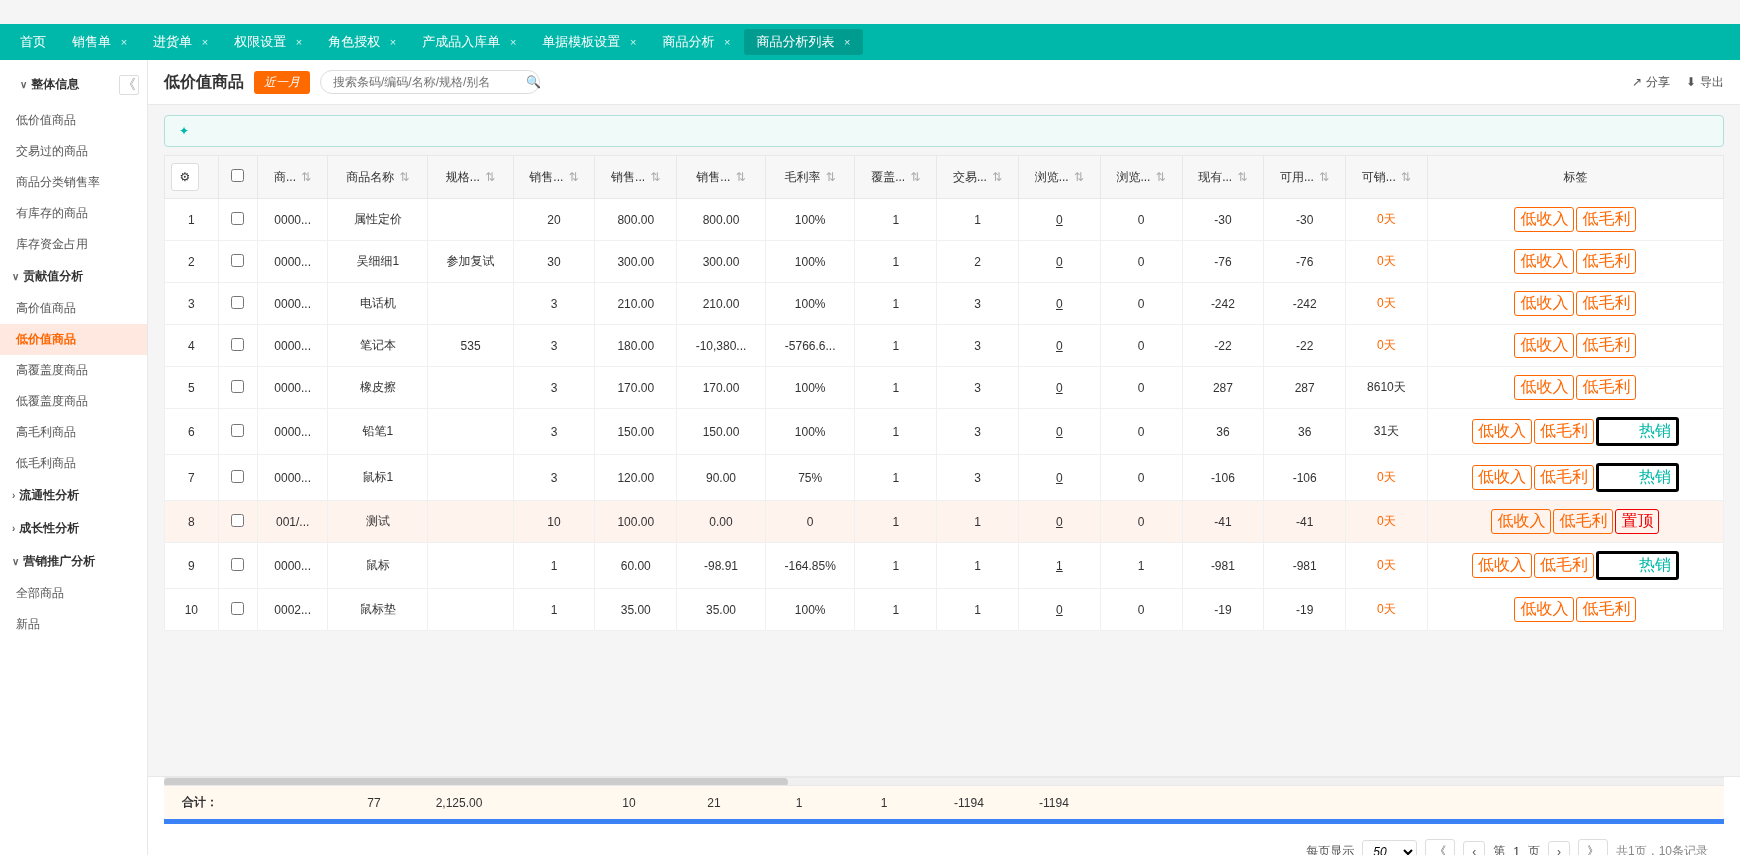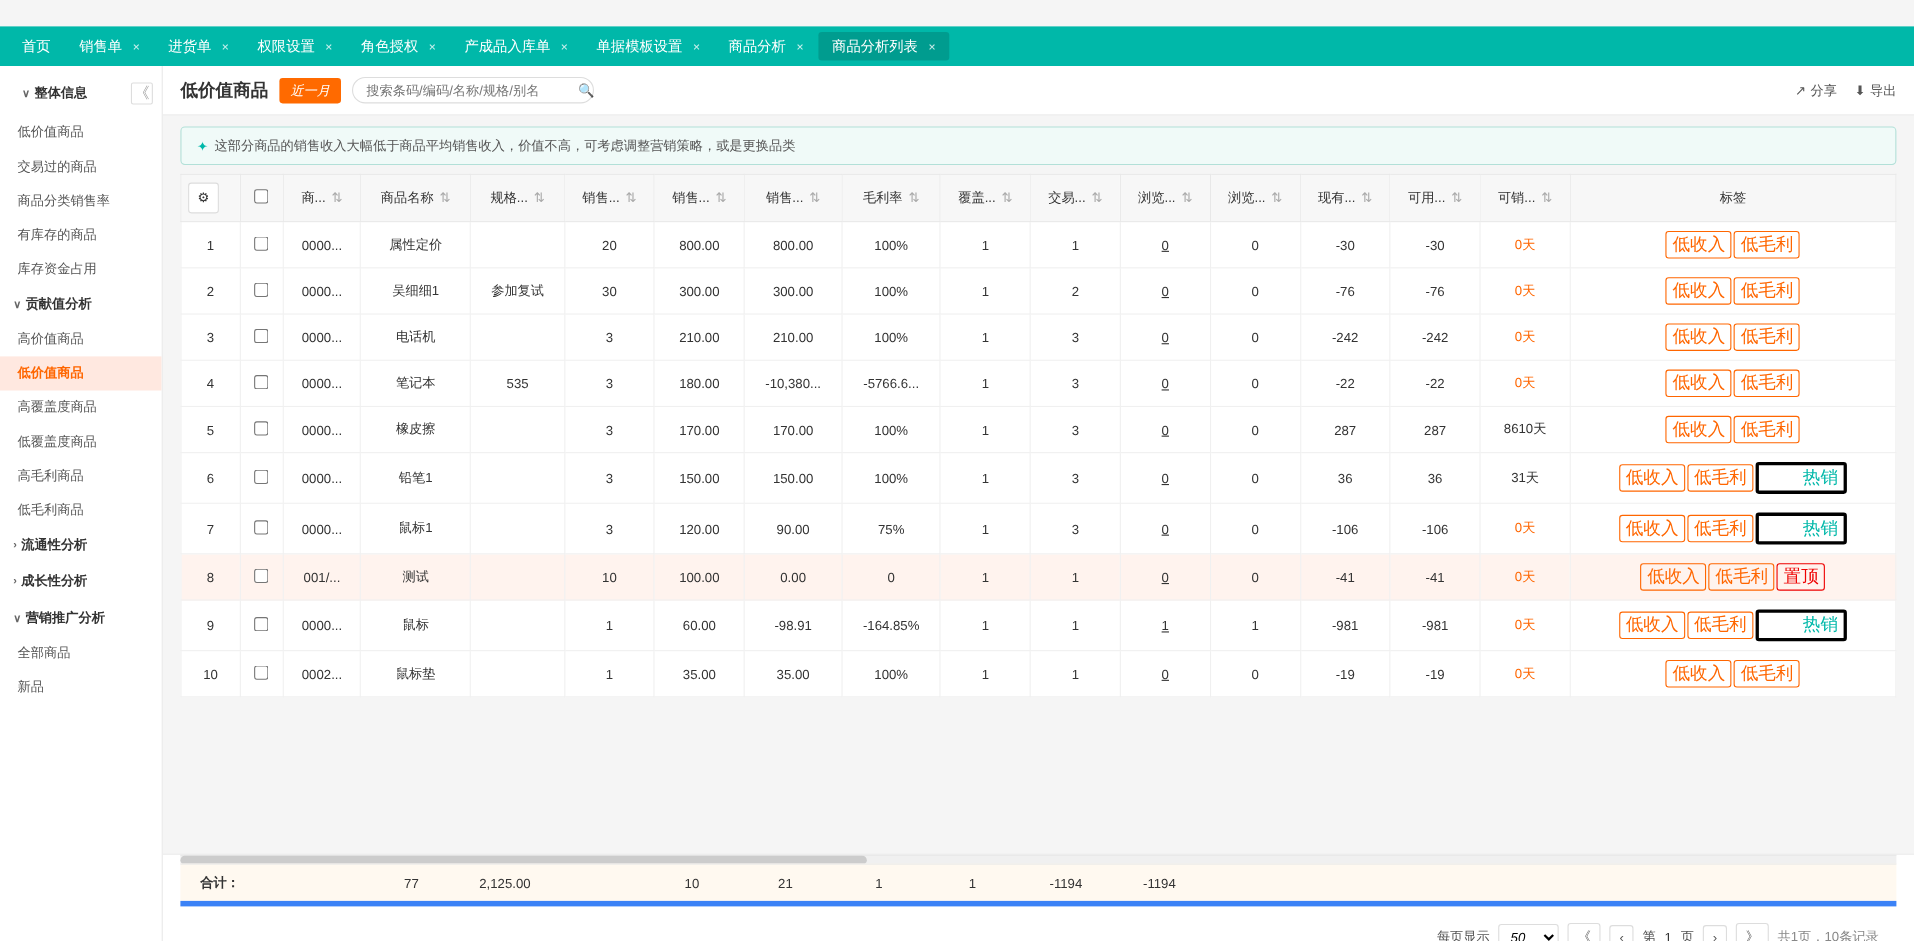--- a/index.html
+++ b/index.html
@@ -347,21 +347,20 @@
         </div>
         <div class="header-action-btn">
           <span>⬇</span>
           <span>导出</span>
         </div>
       </div>
     </div>
 
     <div class="info-banner">
       <span class="info-icon">✦</span>
-      <span>这部分商品的销售收入大幅低于商品平均销售收入，价值不高，可考虑调整营销策略，或是更换品类</span>
     </div>
 
     <div class="table-container">
       <table>
         <thead>
           <tr>
             <th>
               <div class="settings-icon-btn">⚙</div>
             </th>
             <th><input type="checkbox" style=""></th>

